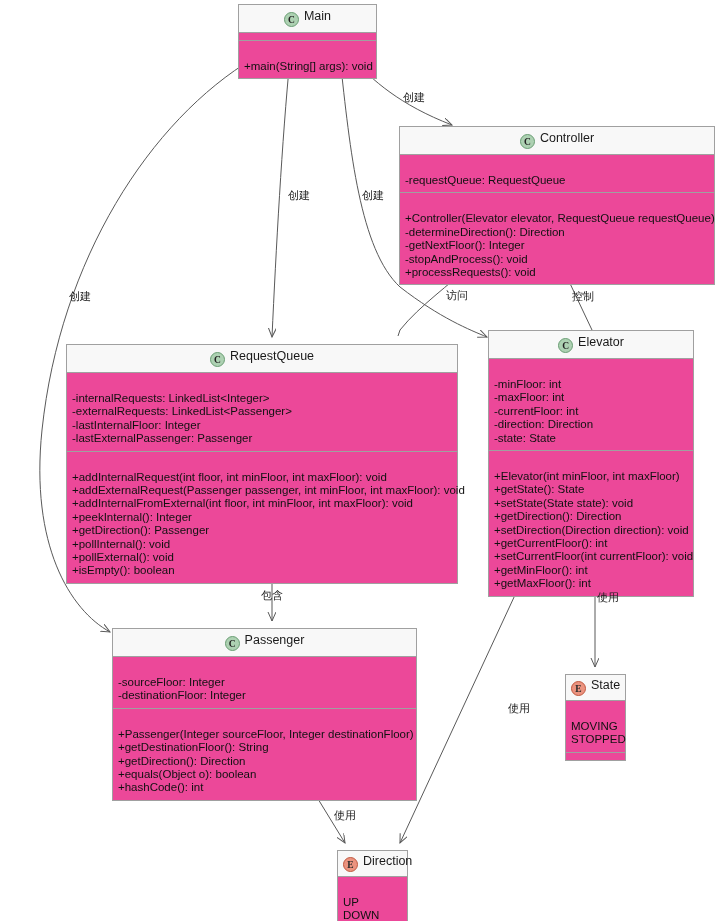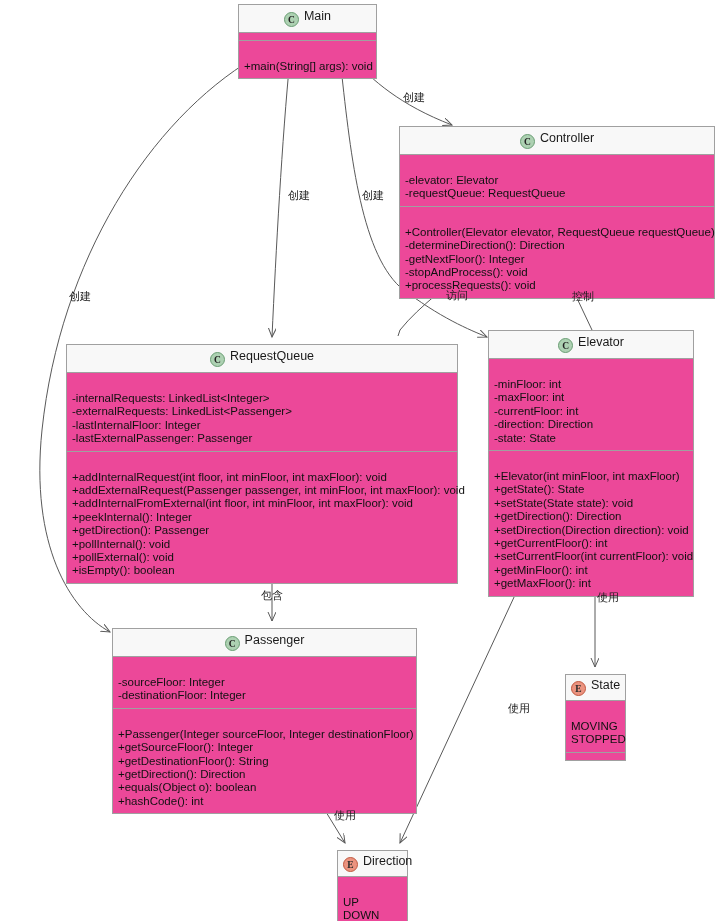--- a/index.html
+++ b/index.html
@@ -131,21 +131,20 @@
   <div class="compartment">
     <span class="row">+main(String[] args): void</span>
   </div>
 </div>
 
 <div class="umlbox" id="box-controller">
   <div class="cls-header">
     <span class="icon-c">C</span><span>Controller</span>
   </div>
   <div class="compartment">
-    <span class="row">-elevator: Elevator</span>
     <span class="row">-requestQueue: RequestQueue</span>
   </div>
   <div class="compartment">
     <span class="row">+Controller(Elevator elevator, RequestQueue requestQueue)</span>
     <span class="row">-determineDirection(): Direction</span>
     <span class="row">-getNextFloor(): Integer</span>
     <span class="row">-stopAndProcess(): void</span>
     <span class="row">+processRequests(): void</span>
   </div>
 </div>
@@ -199,21 +198,20 @@
 <div class="umlbox" id="box-passenger">
   <div class="cls-header">
     <span class="icon-c">C</span><span>Passenger</span>
   </div>
   <div class="compartment">
     <span class="row">-sourceFloor: Integer</span>
     <span class="row">-destinationFloor: Integer</span>
   </div>
   <div class="compartment">
     <span class="row">+Passenger(Integer sourceFloor, Integer destinationFloor)</span>
-    <span class="row">+getSourceFloor(): Integer</span>
     <span class="row">+getDestinationFloor(): String</span>
     <span class="row">+getDirection(): Direction</span>
     <span class="row">+equals(Object o): boolean</span>
     <span class="row">+hashCode(): int</span>
   </div>
 </div>
 
 <div class="umlbox" id="box-state">
   <div class="cls-header">
     <span class="icon-e">E</span><span>State</span>

